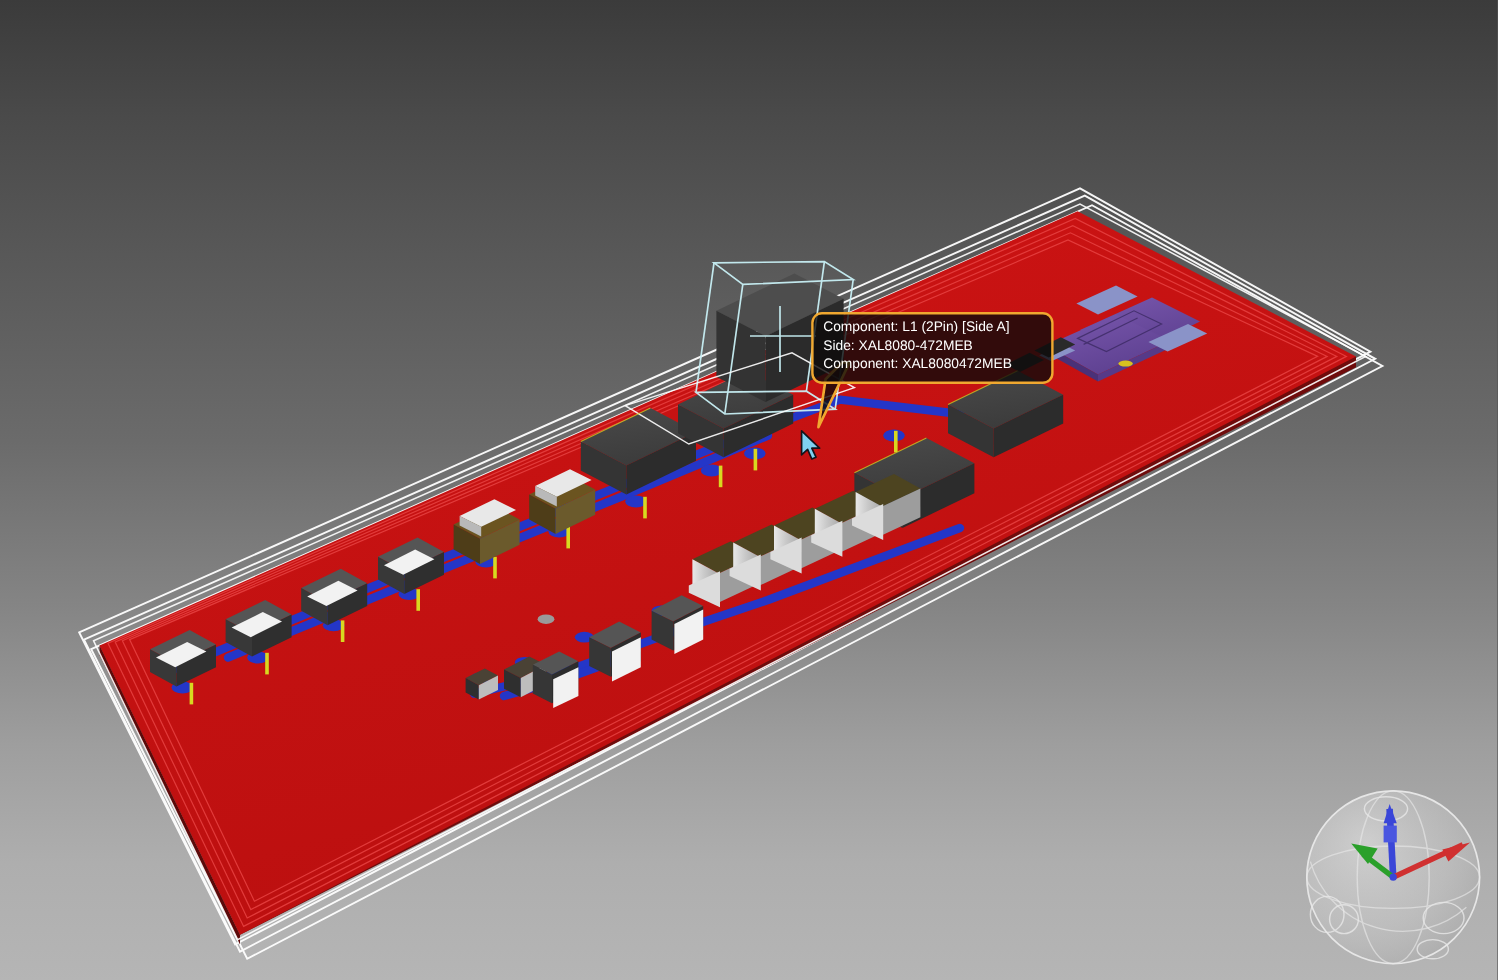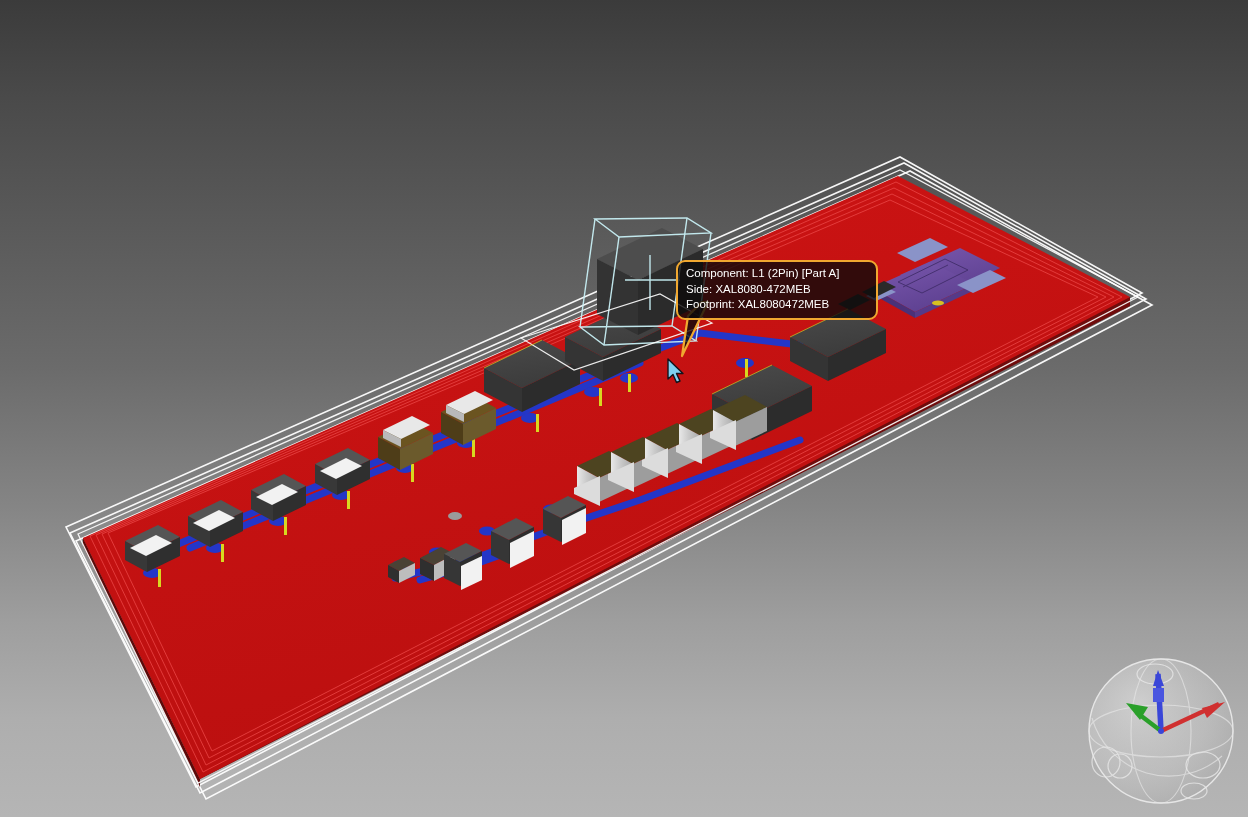--- a/index.html
+++ b/index.html
@@ -325,23 +325,23 @@
         <path d="M790,337 L848,309"></path>
         <path d="M484,368 L542,340"></path>
       </g>
     </svg>
 
     <svg id="tooltip-tail" viewBox="0 0 34 60">
       <path d="M24,2 L30,2 L4,56 L10,16 Z" fill="rgba(12,10,10,0.80)" stroke="#f0a830" stroke-width="2.2" stroke-linejoin="round"></path>
     </svg>
 
     <div id="tooltip">
-      <span class="tline">Component: L1 (2Pin) [Part A]</span>
+      <span class="tline">Component: L1 (2Pin) [Side A]</span>
       <span class="tline">Side: XAL8080-472MEB</span>
-      <span class="tline">Footprint: XAL8080472MEB</span>
+      <span class="tline">Component: XAL8080472MEB</span>
     </div>
 
     <svg id="cursor" width="20" height="28" viewBox="0 0 20 28">
       <path d="M2,1 L2,21 L7,16.5 L10.5,24.5 L14,23 L10.5,15.5 L17,15.5 Z" fill="#7fd0f0" stroke="#14141c" stroke-width="1.4" stroke-linejoin="round"></path>
     </svg>
 
     <svg id="nav-gizmo" viewBox="0 0 158 158">
       <defs>
         <radialGradient id="gSphere" cx="0.35" cy="0.3" r="0.8">
           <stop offset="0" stop-color="#ffffff" stop-opacity="0.42"></stop>

